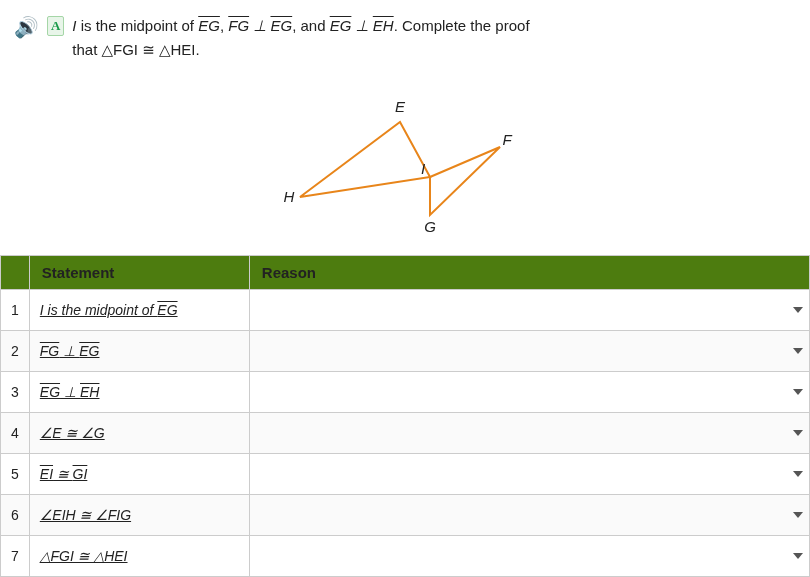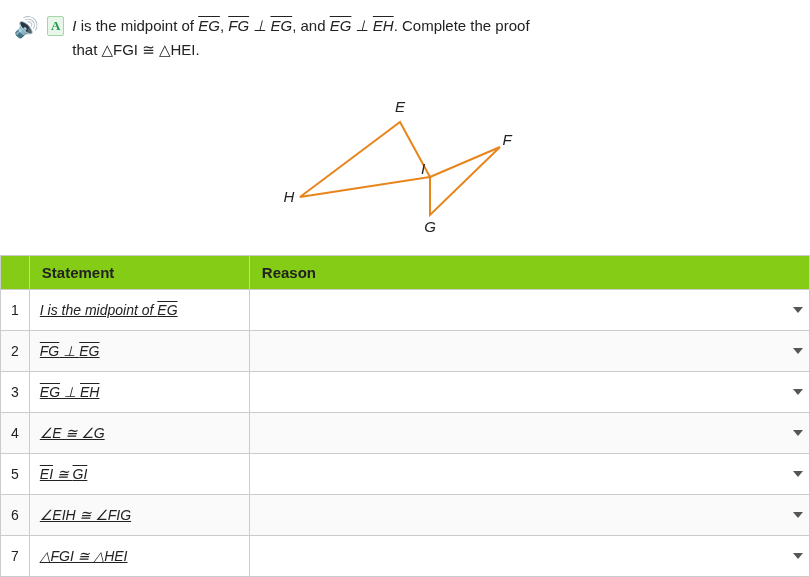--- a/index.html
+++ b/index.html
@@ -57,21 +57,21 @@
     }
 
     .proof-table {
       width: 100%;
       border-collapse: collapse;
       border-top: 1px solid #ccc;
       margin-top: 8px;
     }
 
     .proof-table th {
-      background: #84cc16;
+      background: #4d7c0f;
       text-align: left;
       padding: 8px 12px;
       font-weight: bold;
       font-size: 15px;
       border: 1px solid #ccc;
     }
 
     .proof-table td {
       border: 1px solid #ccc;
       padding: 6px 10px;

